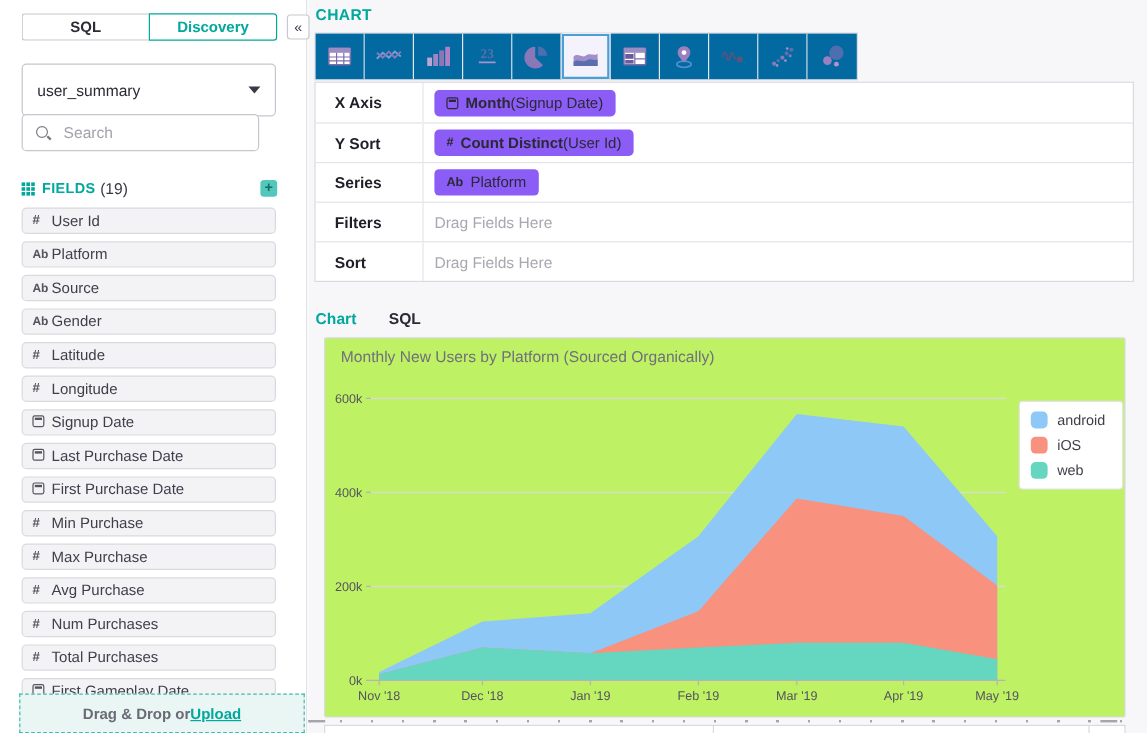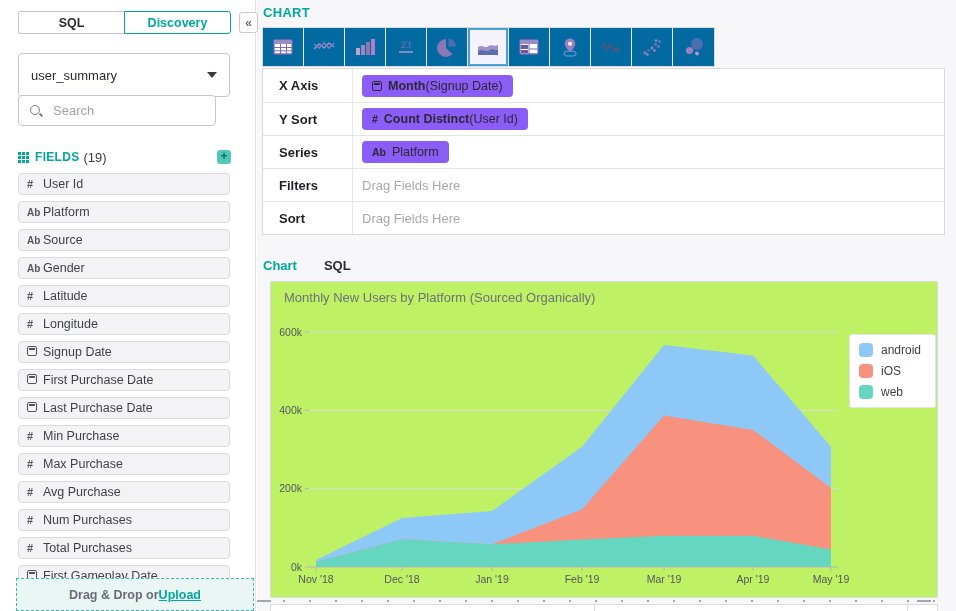--- a/index.html
+++ b/index.html
@@ -159,25 +159,25 @@
         <div class="field-item">
           <span class="f-icon">#</span>
           <span class="f-label">Longitude</span>
         </div>
         <div class="field-item">
           <span class="f-icon"><span class="cal-icon"></span></span>
           <span class="f-label">Signup Date</span>
         </div>
         <div class="field-item">
           <span class="f-icon"><span class="cal-icon"></span></span>
+          <span class="f-label">Last Purchase Date</span>
+        </div>
+        <div class="field-item">
+          <span class="f-icon"><span class="cal-icon"></span></span>
           <span class="f-label">First Purchase Date</span>
-        </div>
-        <div class="field-item">
-          <span class="f-icon"><span class="cal-icon"></span></span>
-          <span class="f-label">Last Purchase Date</span>
         </div>
         <div class="field-item">
           <span class="f-icon">#</span>
           <span class="f-label">Min Purchase</span>
         </div>
         <div class="field-item">
           <span class="f-icon">#</span>
           <span class="f-label">Max Purchase</span>
         </div>
         <div class="field-item">

